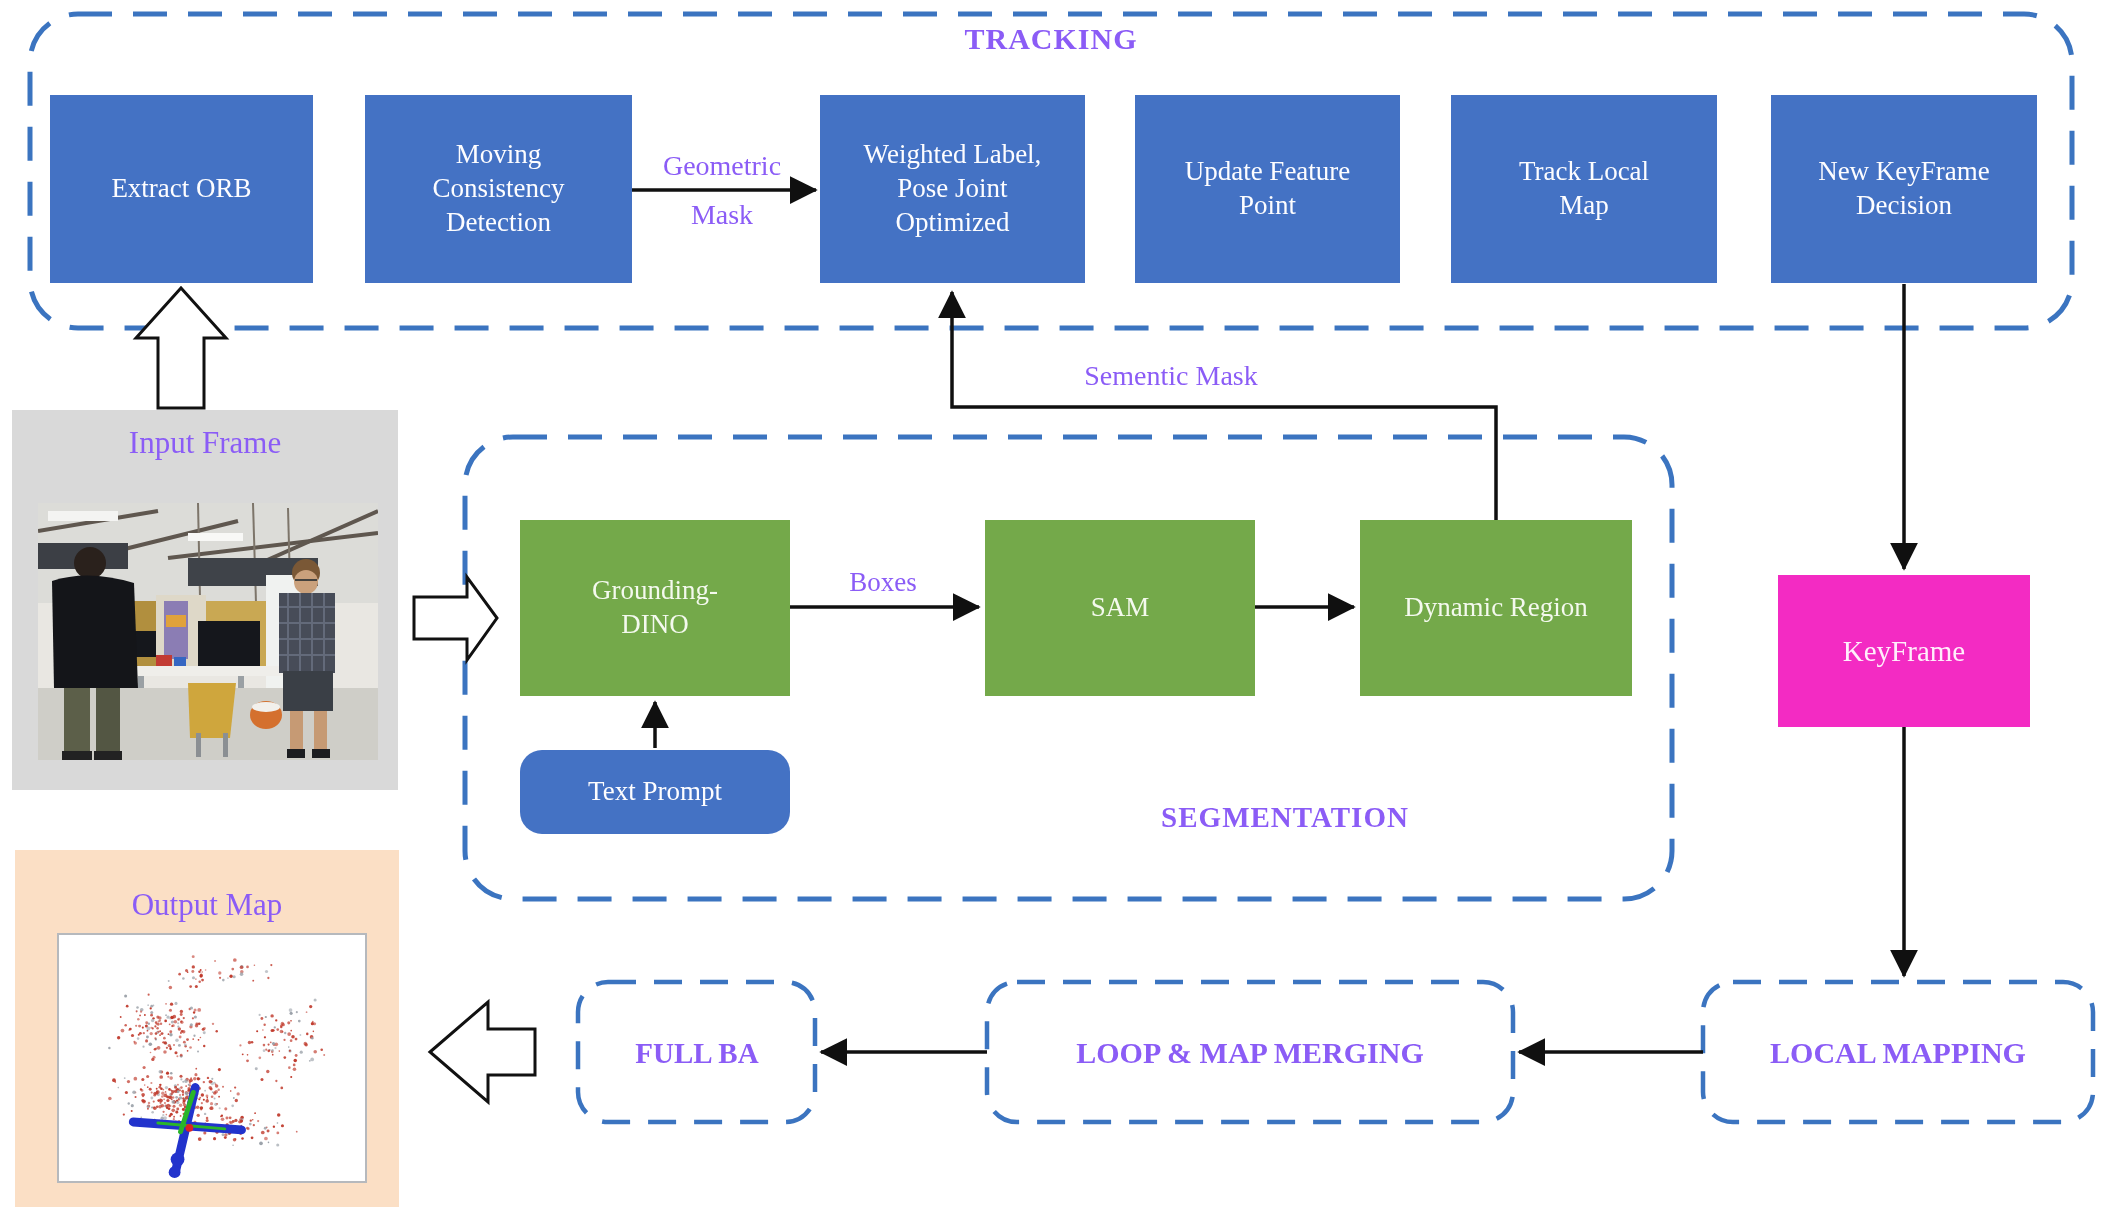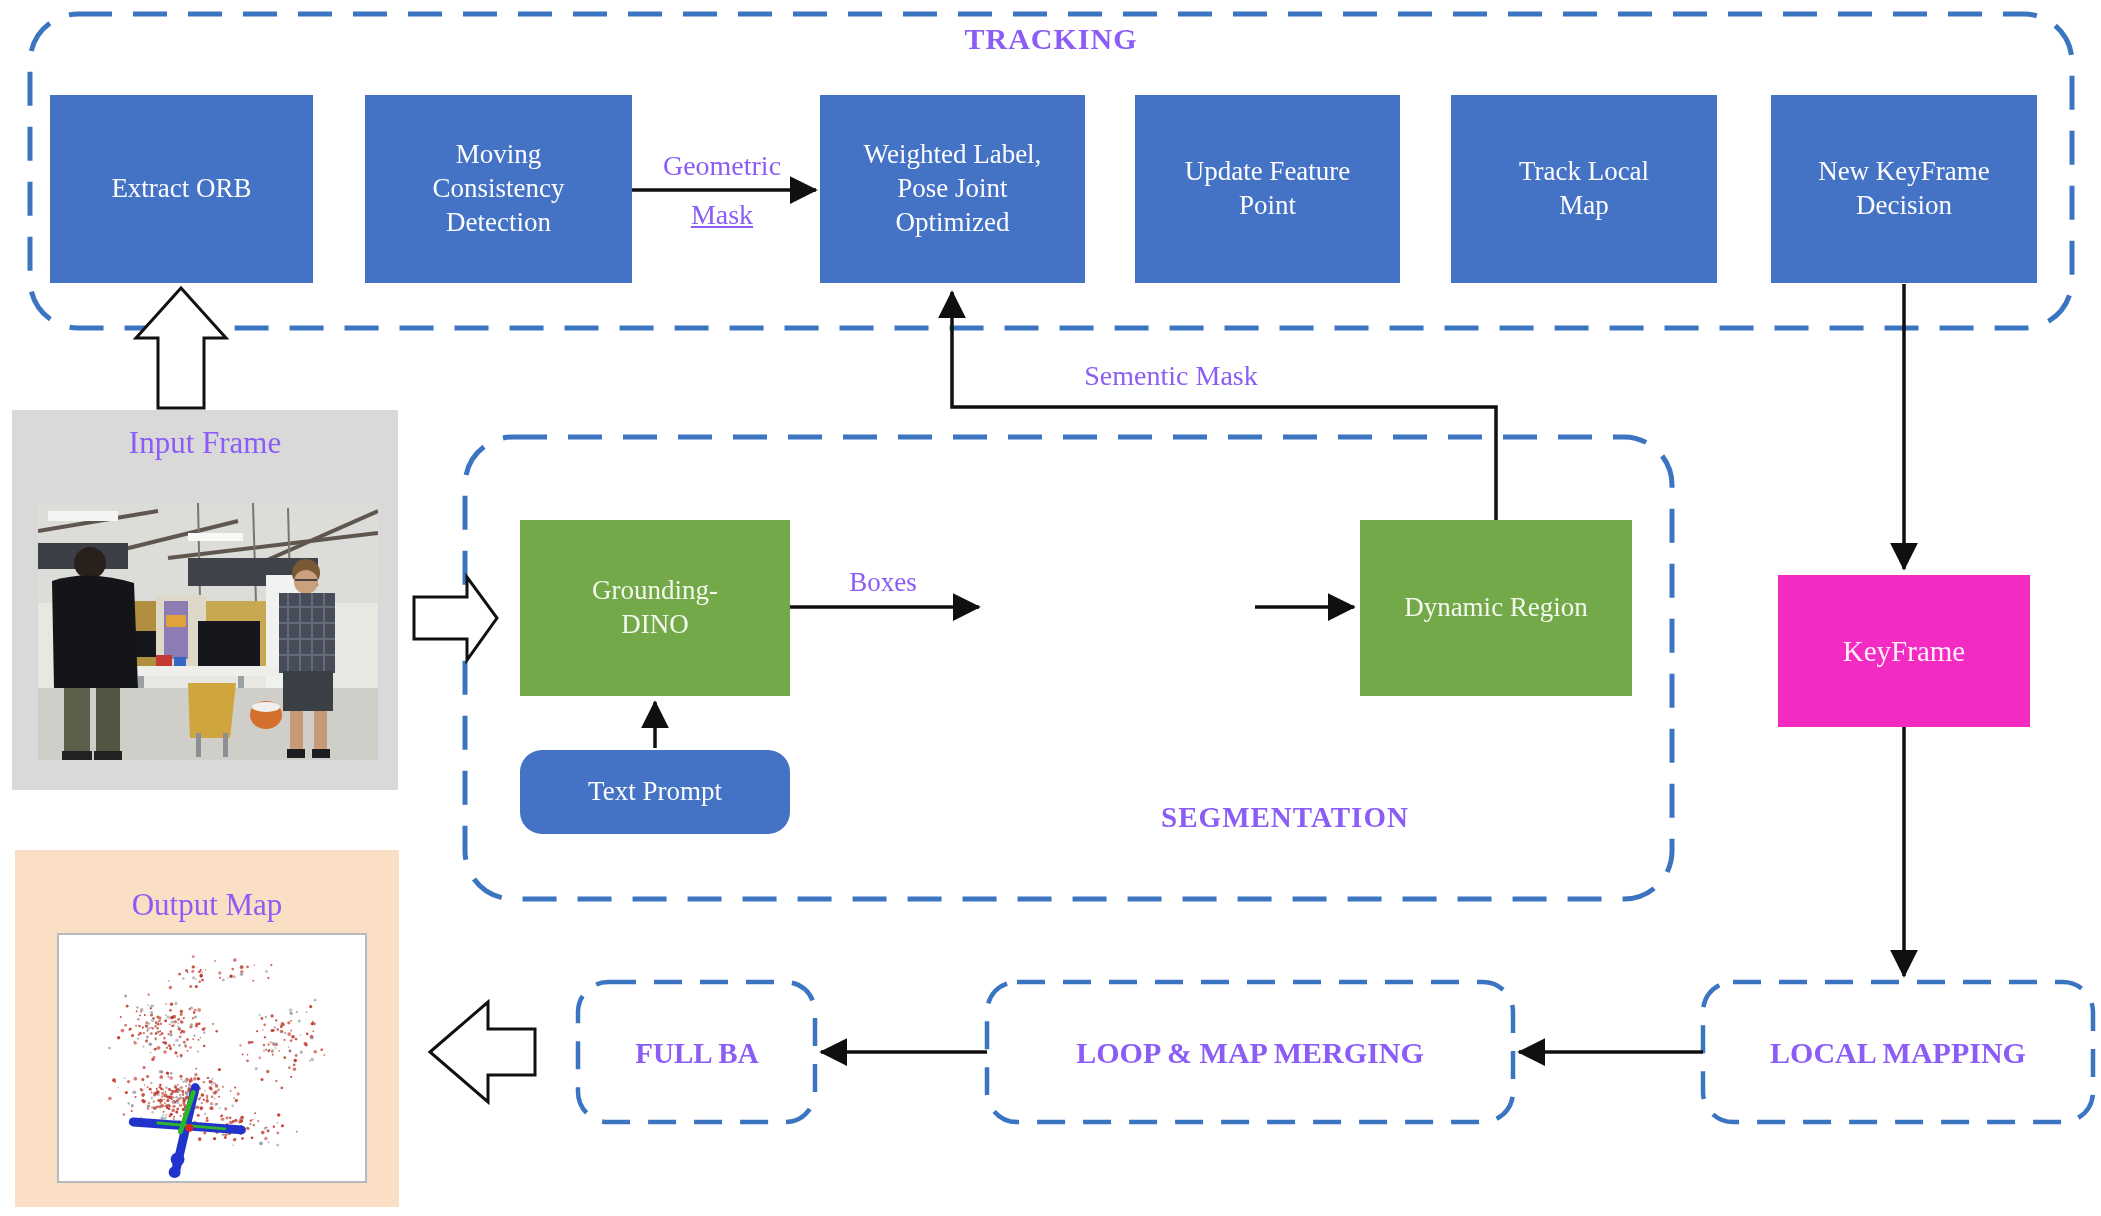--- a/index.html
+++ b/index.html
@@ -32,21 +32,21 @@
   .text-prompt{left:520px;top:750px;width:270px;height:84px;background:var(--blue);border-radius:22px;}
   .keyframe-box{left:1778px;top:575px;width:252px;height:152px;background:var(--magenta);
                 font-size:29px;color:#ffeefb;}
 
   
   .lbl{position:absolute;transform:translate(-50%,-50%);color:#8b5cf6;white-space:nowrap;}
   .b{font-weight:bold;}
   .lbl-tracking{left:1051px;top:39px;font-size:30px;letter-spacing:1px;}
   .lbl-seg{left:1285px;top:817px;font-size:29px;letter-spacing:1px;}
   .lbl-geo1{left:722px;top:166px;font-size:28px;}
-  .lbl-geo2{left:722px;top:215px;font-size:28px;text-decoration:underline;}
+  .lbl-geo2{left:722px;top:215px;font-size:28px;}
   .lbl-sem{left:1123px;top:376px;font-size:28px;margin-left:48px;}
   .lbl-boxes{left:883px;top:582px;font-size:27px;}
   .lbl-input{left:205px;top:443px;font-size:31px;}
   .lbl-output{left:207px;top:889px;font-size:31px;margin-top:16px;}
   .lbl-lm{left:1898px;top:1053px;font-size:30px;}
   .lbl-loop{left:1250px;top:1053px;font-size:30px;}
   .lbl-fba{left:697px;top:1053px;font-size:29px;}
 
   
   .input-panel{position:absolute;left:12px;top:410px;width:386px;height:380px;background:var(--gray);}
@@ -110,20 +110,21 @@
 Decision</div>
 
   <div class="lbl lbl-geo1">Geometric</div>
   <div class="lbl lbl-geo2">Mask</div>
   <div class="lbl lbl-sem">Sementic Mask</div>
   <div class="lbl lbl-boxes">Boxes</div>
 
   <div class="lbl b lbl-seg">SEGMENTATION</div>
   <div class="pbox green-box gb-dino">Grounding-
 DINO</div>
+  <div class="pbox green-box gb-sam">SAM</div>
   <div class="pbox green-box gb-dyn">Dynamic Region</div>
   <div class="pbox text-prompt">Text Prompt</div>
 
   <div class="pbox keyframe-box">KeyFrame</div>
 
   <div class="lbl b lbl-lm">LOCAL MAPPING</div>
   <div class="lbl b lbl-loop">LOOP &amp; MAP MERGING</div>
   <div class="lbl b lbl-fba">FULL BA</div>
 
   <div class="input-panel"></div>

